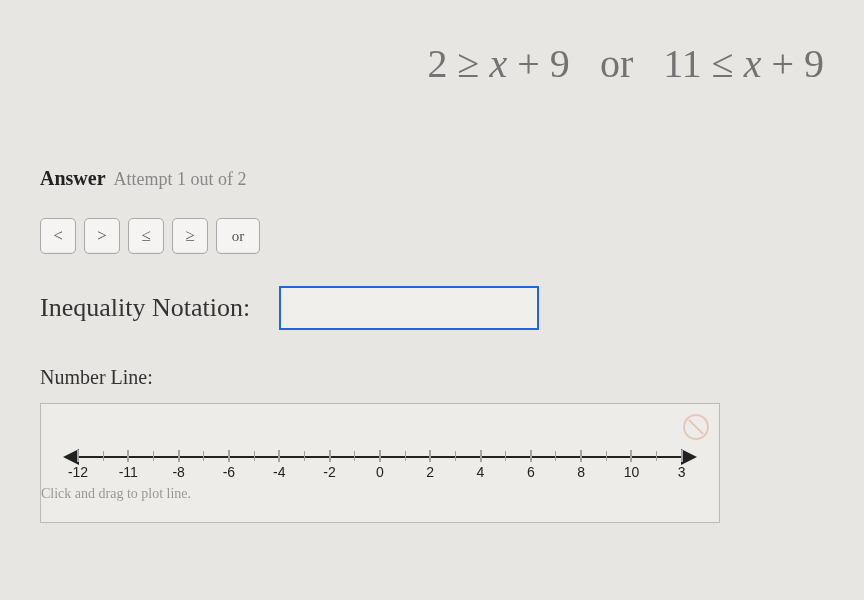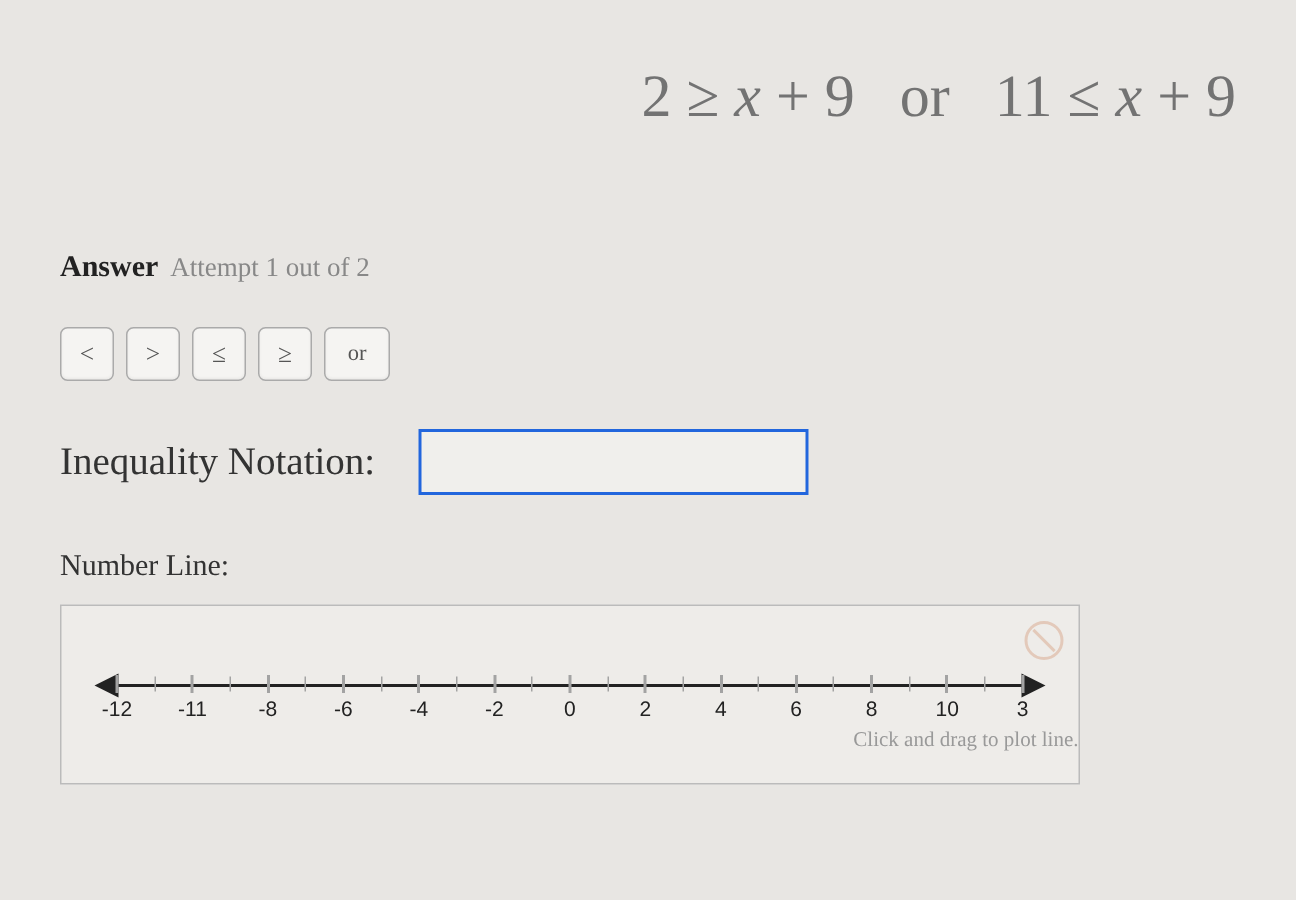--- a/index.html
+++ b/index.html
@@ -140,21 +140,21 @@
       position: absolute;
       top: 14px;
       left: 50%;
       transform: translateX(-50%);
       font-size: 14px;
       color: #222;
       white-space: nowrap;
       font-family: Arial, sans-serif;
     }
     .drag-hint {
-      text-align: right;
+      text-align: left;
       font-size: 14px;
       color: #999;
       margin-top: 28px;
     }
   </style>
 </head>
 <body>
 
 <div class="equation">
   <span>2</span>

